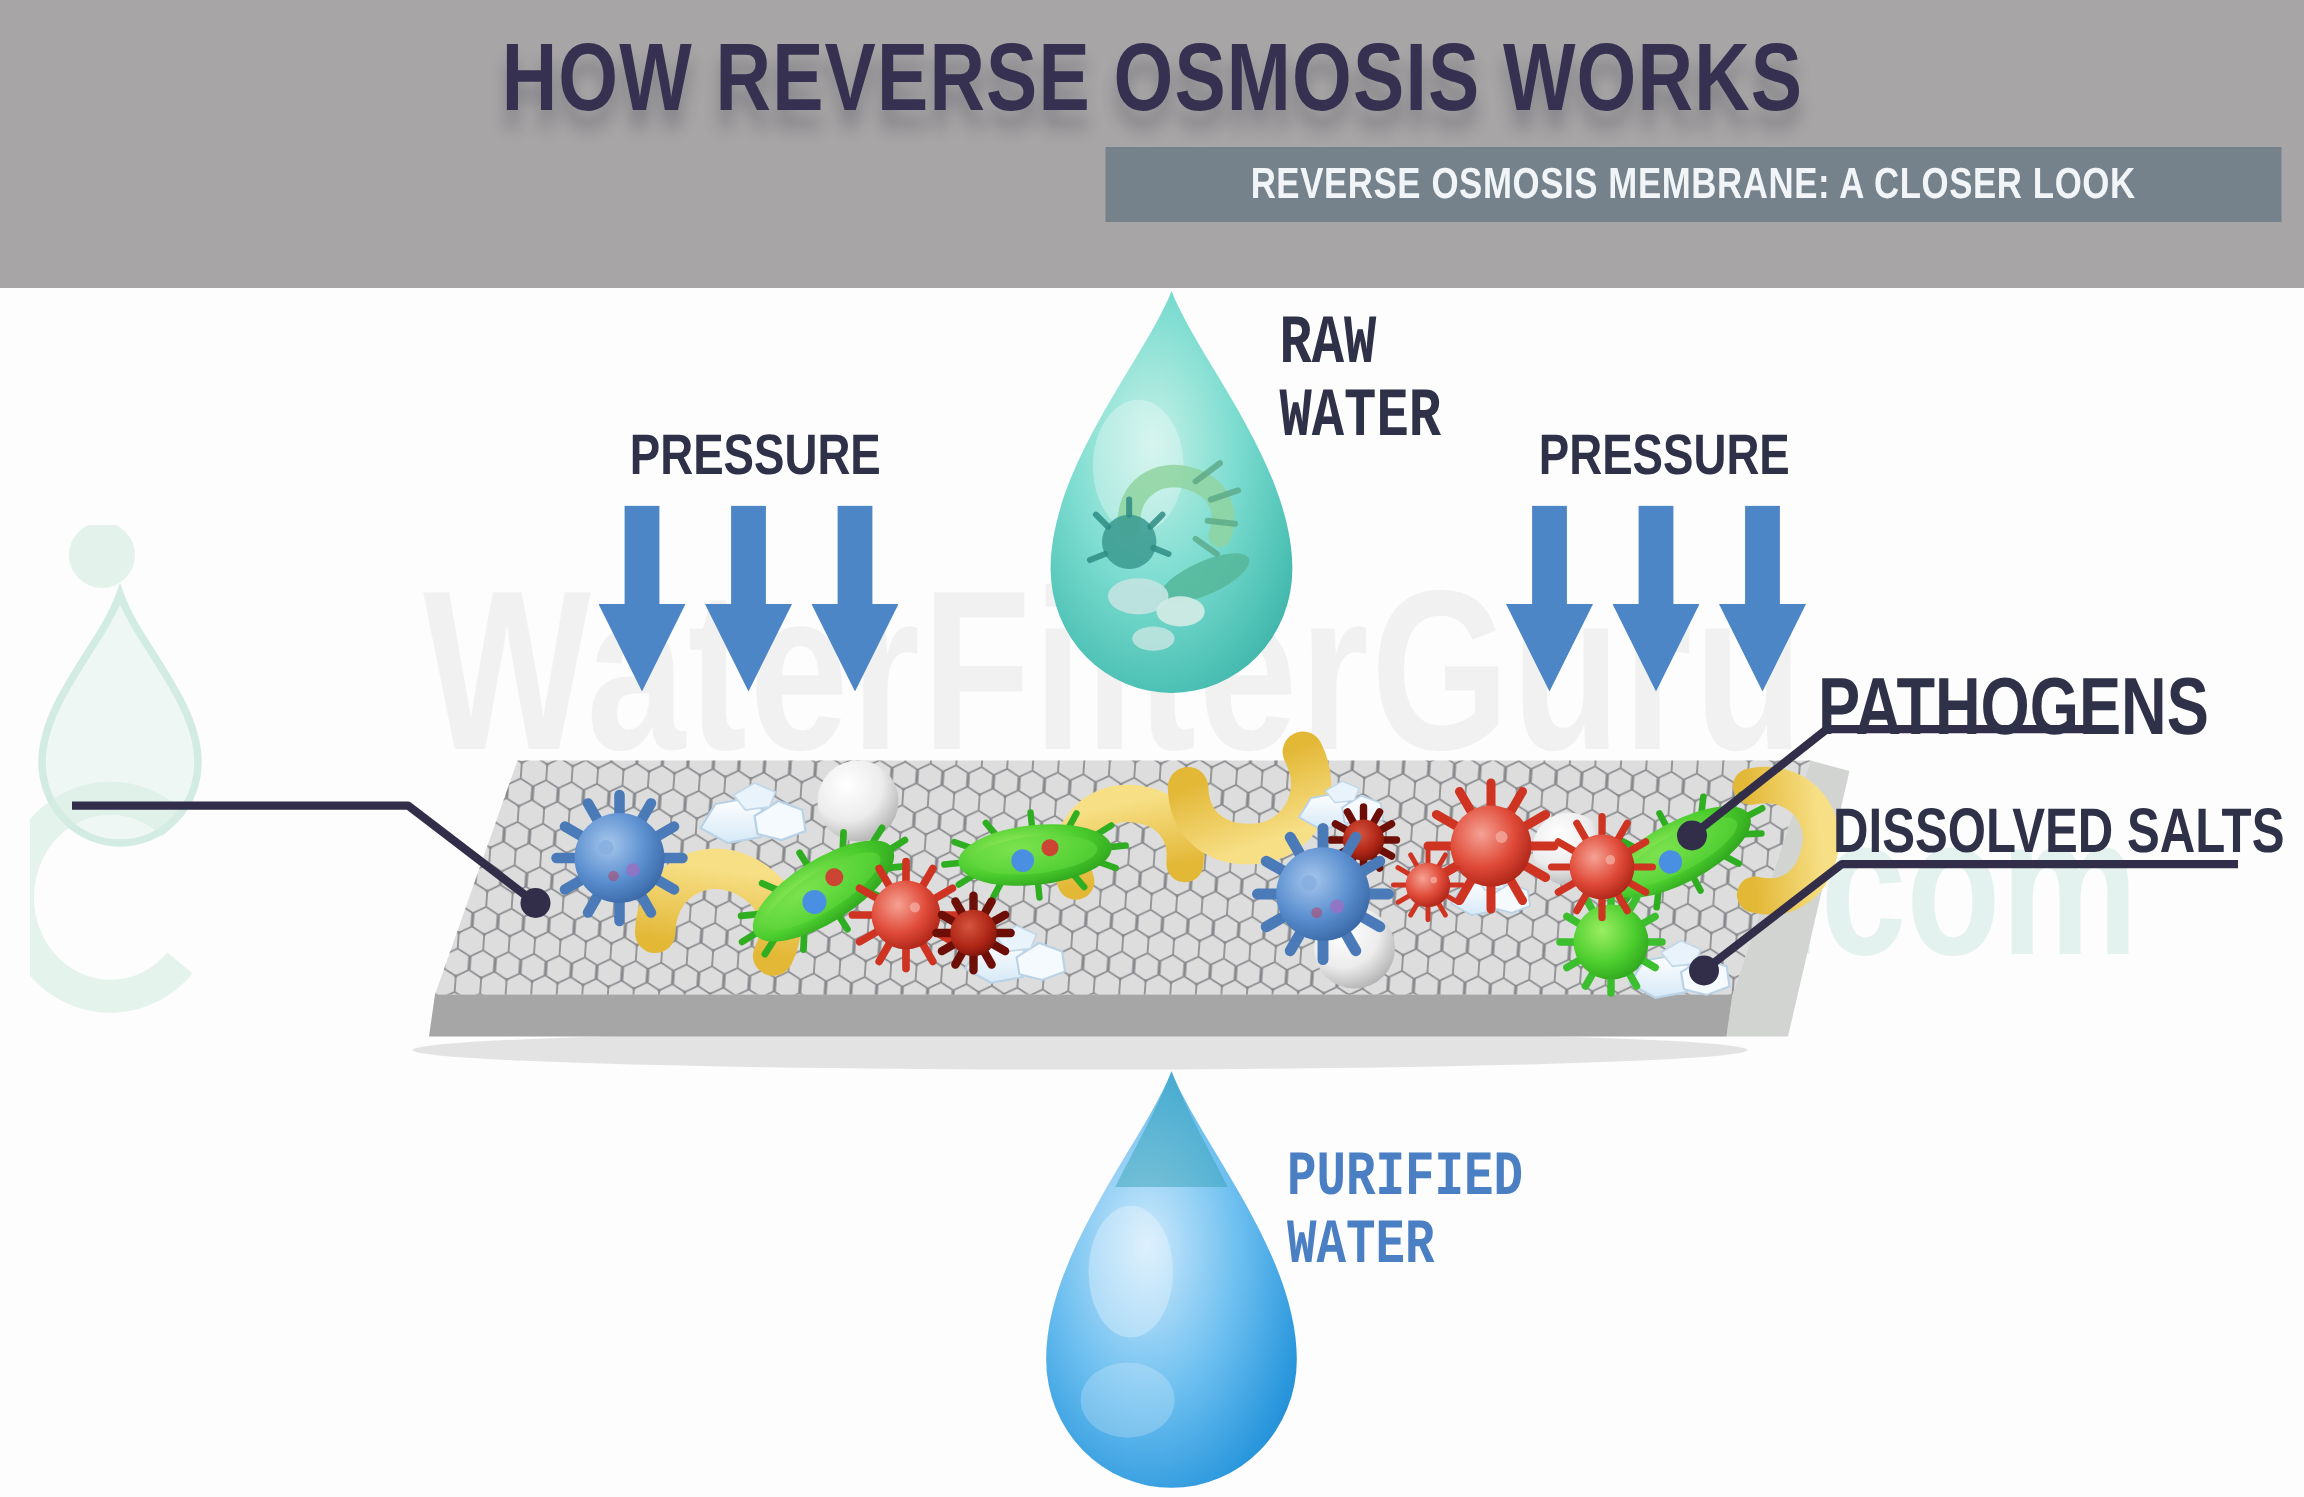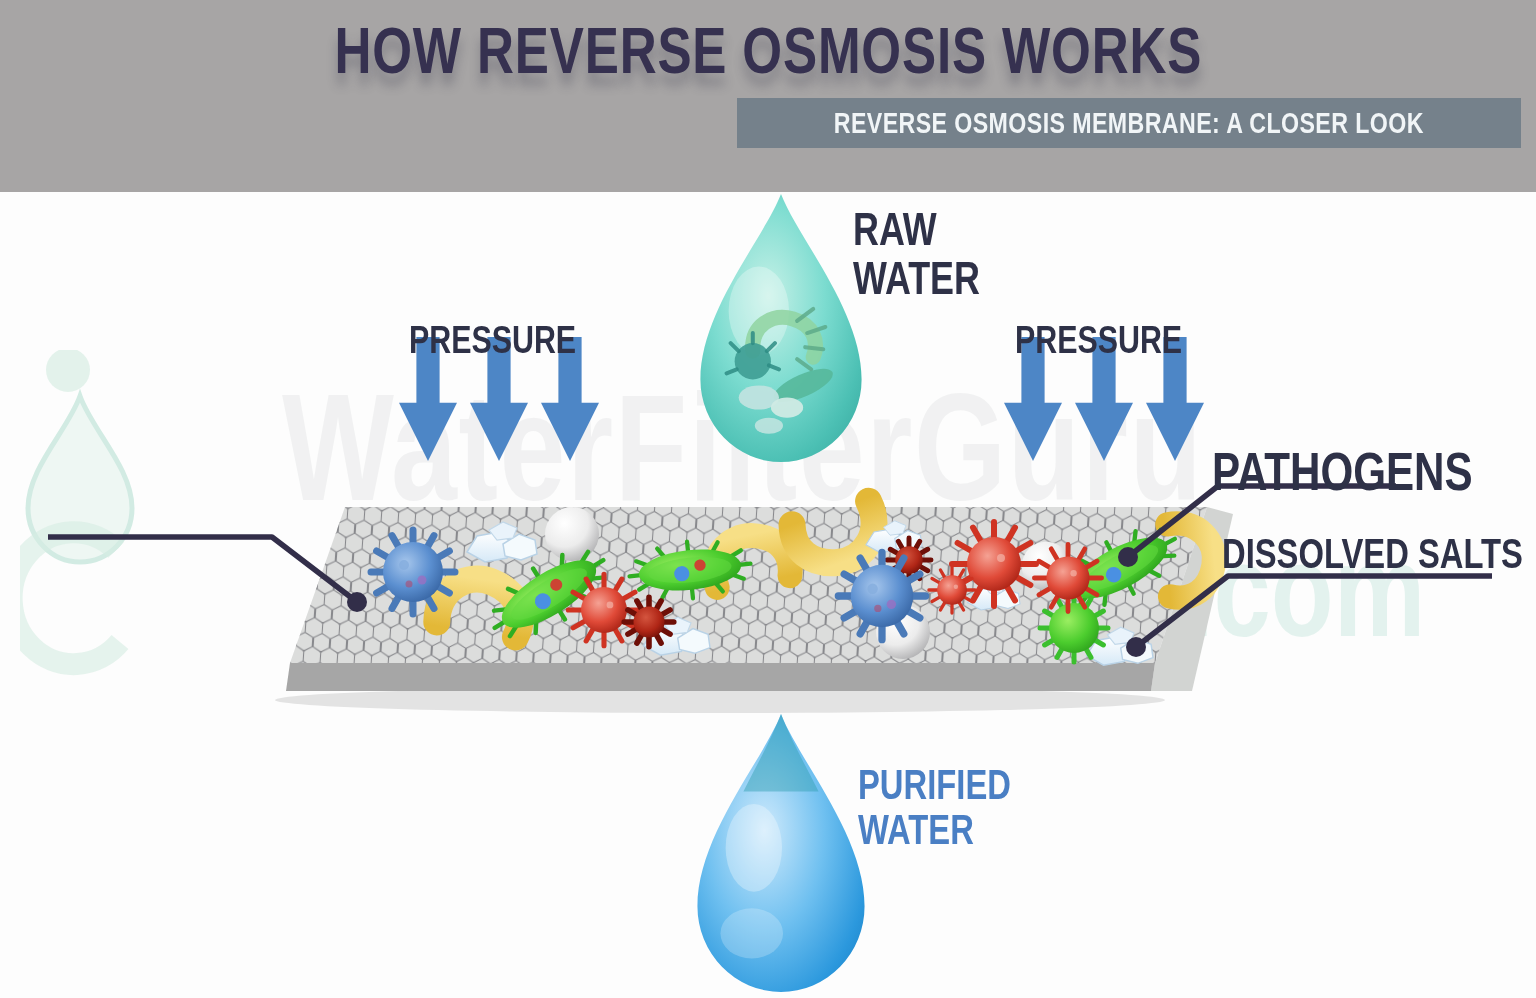--- a/index.html
+++ b/index.html
@@ -26,36 +26,36 @@
   .wm-com{left:1185px;top:515px;font-size:132px;color:#3fae8f;opacity:.13;z-index:1;}
   .wm-logo{position:absolute;left:20px;top:350px;z-index:1;}
 
   
   .stage{position:absolute;font-size:66px;font-weight:700;color:var(--c-stage_gray,#a6a6a6);
          text-shadow:0 8px 10px rgba(0,0,0,.16);z-index:5;}
   .stage.before{left:76px;top:298px;}
   .stage.after{left:78px;top:730px;}
 
   
-  .pressure{position:absolute;width:220px;text-align:left;font-size:38px;font-weight:700;
-            color:var(--c-label_navy,#2e3147);z-index:5;margin-top:36px;}
+  .pressure{position:absolute;width:220px;text-align:right;font-size:38px;font-weight:700;
+            color:var(--c-label_navy,#2e3147);z-index:5;}
   .pressure.left{left:388px;top:283px;}
   .pressure.right{left:994px;top:283px;}
   .arrows{position:absolute;display:flex;gap:13px;z-index:4;}
   .arrows.left{left:399px;top:337px;}
   .arrows.right{left:1004px;top:337px;}
   .arrow{width:58px;height:124px;background:var(--c-arrow_blue,#4d86c6);
          clip-path:polygon(30% 0,70% 0,70% 53%,100% 53%,50% 100%,0 53%,30% 53%);
          filter:drop-shadow(0 3px 3px rgba(0,0,0,.18));}
 
   
   .drop{position:absolute;z-index:4;}
   .drop.raw{left:698px;top:192px;width:166px;height:272px;}
   .drop.pure{left:696px;top:712px;width:170px;height:282px;}
-  .water-label{position:absolute;font-weight:700;line-height:1.06;z-index:5;}
+  .water-label{position:absolute;font-weight:700;line-height:1.06;z-index:5;font-family:Liberation Mono, monospace;}
   .raw-label{left:853px;top:205px;font-size:46px;color:var(--c-label_navy,#2e3147);}
   .purified-label{left:858px;top:763px;font-size:42px;color:var(--c-purified_blue,#4a7fc4);}
 
   
   .callout{position:absolute;font-weight:700;color:var(--c-label_navy,#2e3147);z-index:5;}
   .callout.ro{left:48px;top:490px;font-size:44px;}
   .callout.pathogens{left:1212px;top:440px;font-size:54px;}
   .callout.salts{left:1222px;top:530px;font-size:42px;}
 
   

